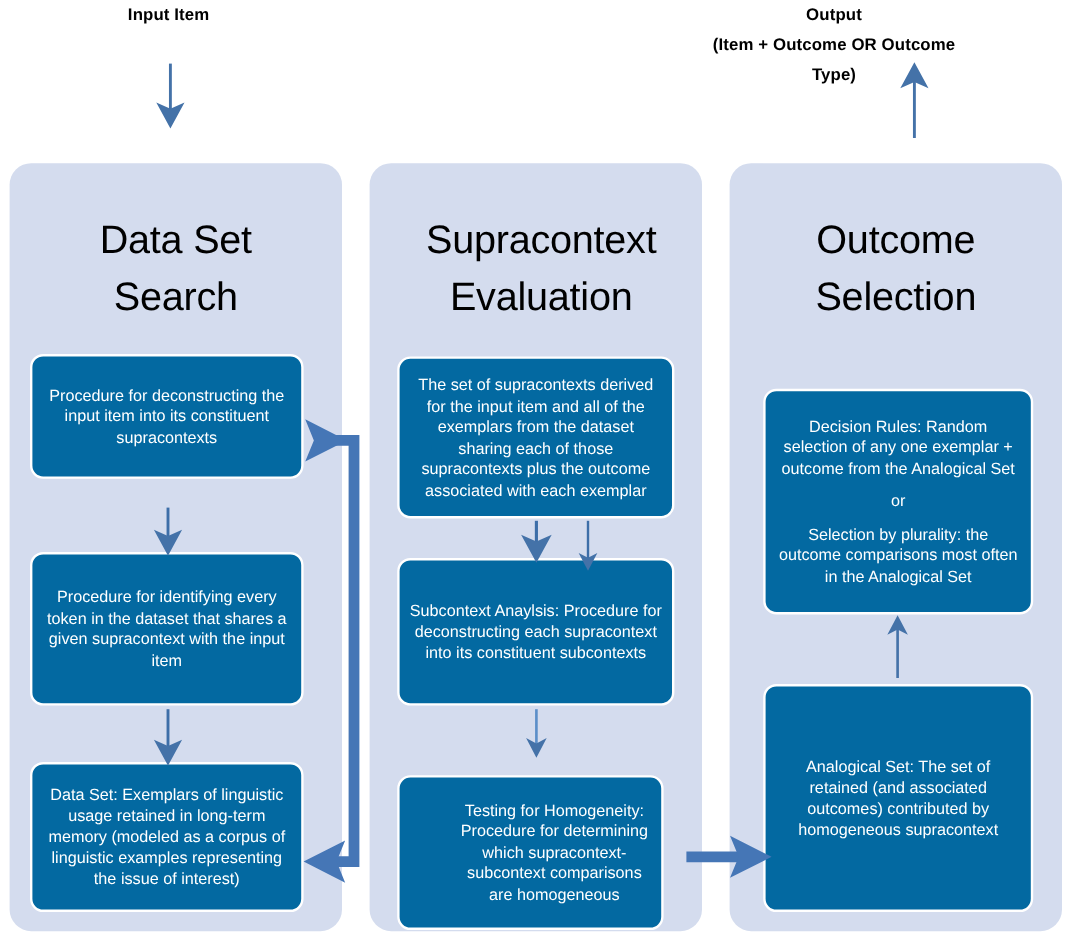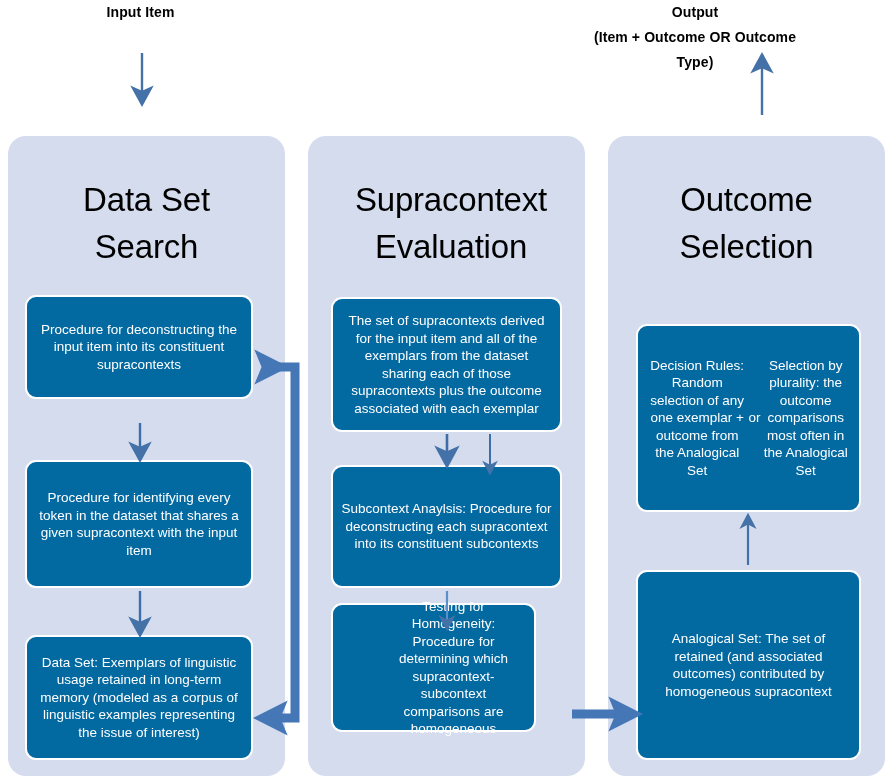--- a/index.html
+++ b/index.html
@@ -122,25 +122,25 @@
   </div>
 
   <div class="abs pbox" style="left:331px; top:297px; width:231px; height:135px;">
     <div class="ptext">The set of supracontexts derived for the input item and all of the exemplars from the dataset sharing each of those supracontexts plus the outcome associated with each exemplar</div>
   </div>
 
   <div class="abs pbox" style="left:331px; top:465px; width:231px; height:123px;">
     <div class="ptext">Subcontext Anaylsis: Procedure for deconstructing each supracontext into its constituent subcontexts</div>
   </div>
 
-  <div class="abs pbox" style="left:331px; top:603px; width:205px; height:129px;padding-left:48px;">
+  <div class="abs pbox" style="left:331px; top:646px; width:222px; height:129px;padding-left:48px;">
     <div class="ptext">Testing for Homogeneity: Procedure for determining  which supracontext-subcontext comparisons  are homogeneous</div>
   </div>
 
-  <div class="abs pbox" style="left:636px; top:324px; width:225px; height:188px; flex-direction:row;">
+  <div class="abs pbox" style="left:636px; top:324px; width:225px; height:188px; flex-direction:column;">
     <div class="ptext">Decision Rules: Random selection of any one exemplar + outcome from the Analogical Set</div>
     <div class="ptext" style="margin:10px 0;">or</div>
     <div class="ptext">Selection by plurality: the outcome comparisons most often in the Analogical Set</div>
   </div>
 
   <div class="abs pbox" style="left:636px; top:570px; width:225px; height:190px;">
     <div class="ptext">Analogical Set: The set of retained (and associated outcomes) contributed by homogeneous supracontext</div>
   </div>
 
   <svg id="arrows" viewBox="0 0 893 778" xmlns="http://www.w3.org/2000/svg">

